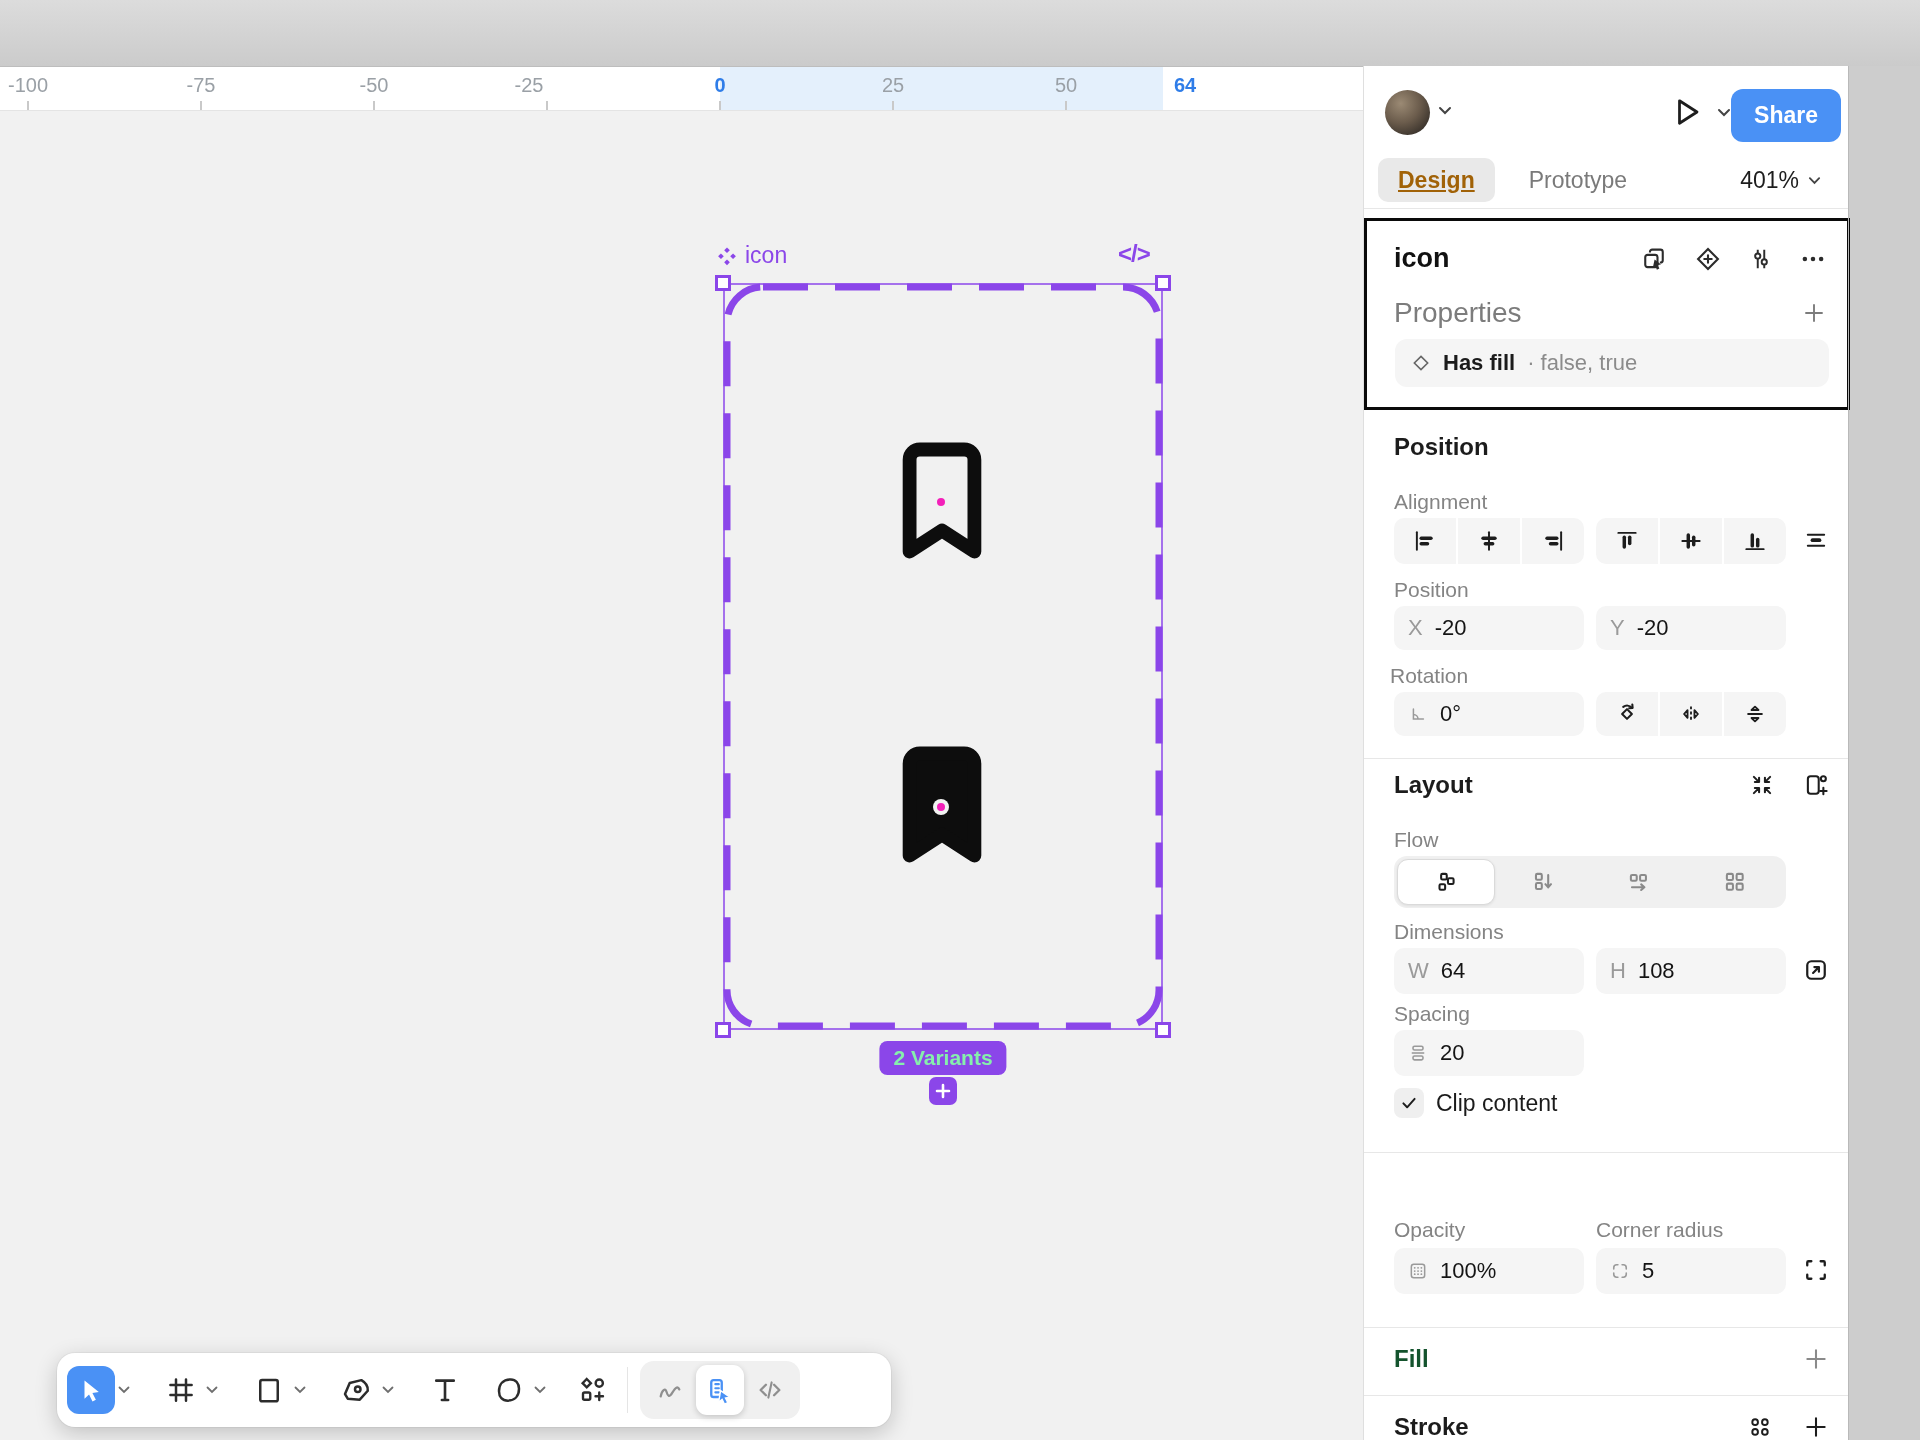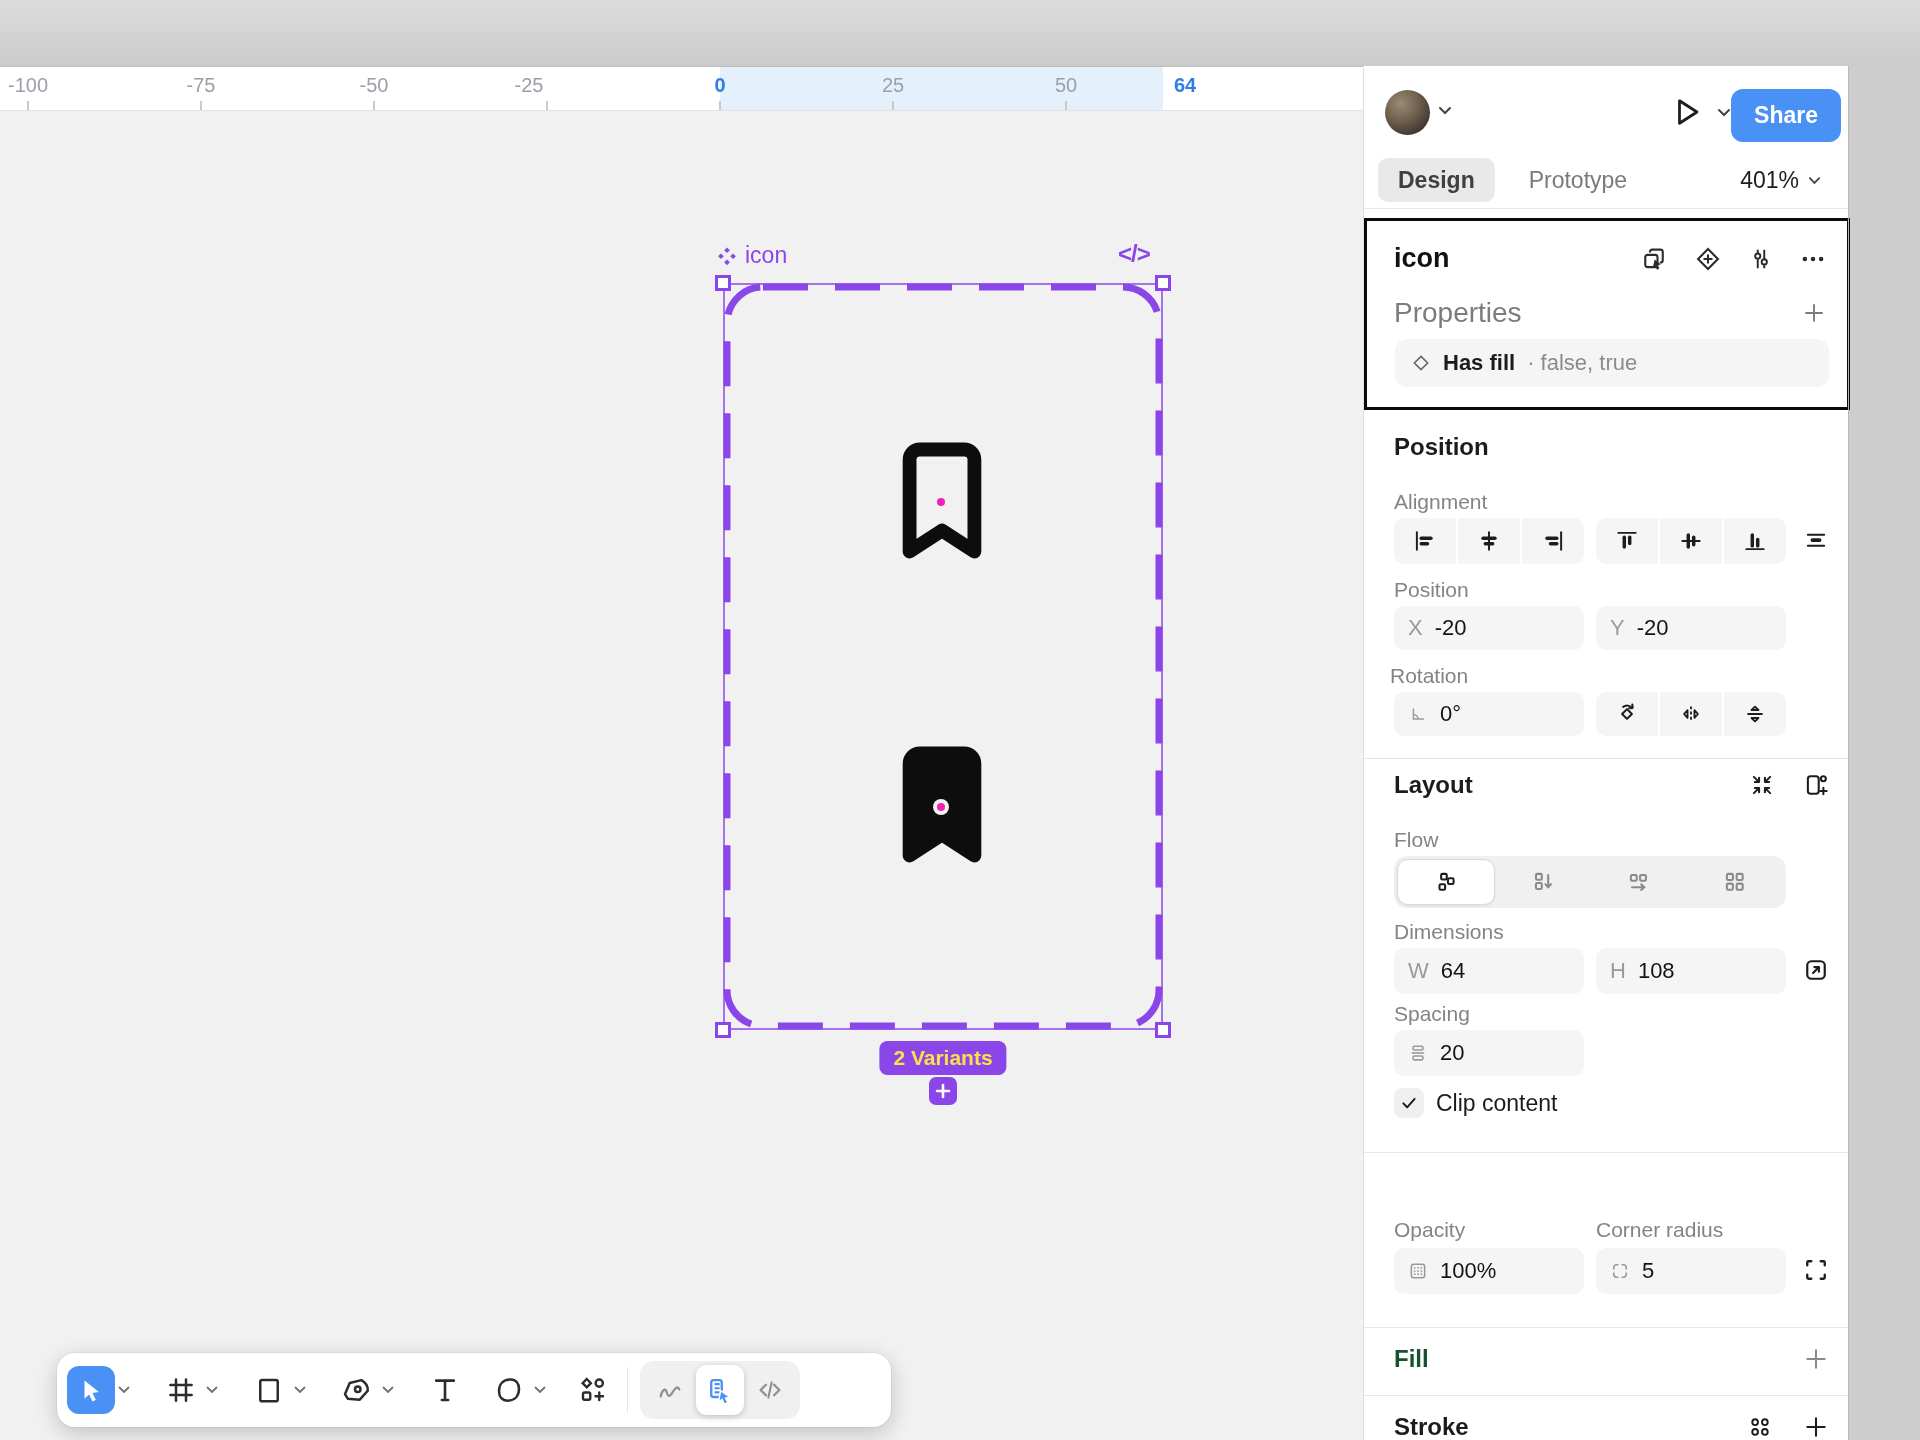--- a/index.html
+++ b/index.html
@@ -21,21 +21,21 @@
   .tick-label.blue{color:#2F7DE8;font-weight:700;}
   .tick-mark{position:absolute;bottom:0;width:2px;height:9px;background:#C9C9C9;transform:translateX(-50%);}
 
   
   .frame{left:723px;top:283px;width:440px;height:747px;}
   .frame .thin-outline{position:absolute;inset:0;border:2px solid rgba(139,70,233,.75);}
   .handle{position:absolute;width:16px;height:16px;background:#fff;border:3px solid var(--accent);box-sizing:border-box;}
   .frame-label{left:716px;top:242px;display:flex;align-items:center;gap:7px;color:var(--accent);
                font-size:23px;font-weight:500;}
   .code-label{left:1118px;top:240px;color:var(--accent);font-size:24px;font-weight:700;letter-spacing:-1px;}
-  .badge{left:943px;top:1041px;transform:translateX(-50%);background:var(--accent);color:#fde047;
+  .badge{left:943px;top:1041px;transform:translateX(-50%);background:var(--accent);color:#86efac;
          font-size:21px;font-weight:700;padding:5px 14px;border-radius:8px;white-space:nowrap;}
   .add-variant{left:943px;top:1077px;transform:translateX(-50%);width:28px;height:28px;border-radius:7px;
          background:var(--accent);display:flex;align-items:center;justify-content:center;}
   .pink-dot{position:absolute;width:8px;height:8px;border-radius:50%;background:var(--pink);}
   .pink-dot.halo{box-shadow:0 0 0 4px rgba(255,255,255,.95);}
 
   
   .toolbar{left:57px;top:1353px;width:834px;height:74px;background:#fff;border-radius:18px;
            box-shadow:0 6px 22px rgba(0,0,0,.20),0 0 0 1px rgba(0,0,0,.04);
            display:flex;align-items:center;padding:0 10px;box-sizing:border-box;}
@@ -65,21 +65,21 @@
        display:flex;align-items:center;padding:3px;box-sizing:border-box;}
   .seg .seg-cell{flex:1;height:46px;display:flex;align-items:center;justify-content:center;border-radius:11px;}
   .seg .seg-cell.on{background:#fff;border:1px solid #DADADA;box-sizing:border-box;box-shadow:0 1px 3px rgba(0,0,0,.08);}
   .checkbox{position:absolute;left:30px;width:30px;height:30px;background:#EFEFEF;border-radius:8px;
             display:flex;align-items:center;justify-content:center;}
   .black-box{position:absolute;left:0;top:152px;width:486px;height:192px;border:3px solid #0a0a0a;
              box-sizing:border-box;background:#fff;}
   .chip{position:absolute;left:28px;right:18px;top:118px;height:48px;background:#F5F5F5;border-radius:12px;
         display:flex;align-items:center;gap:12px;padding:0 16px;box-sizing:border-box;font-size:22px;}
   .tab-pill{height:44px;display:flex;align-items:center;padding:0 20px;border-radius:10px;font-size:23px;}
-  .tab-pill.on{background:#E9E9E9;font-weight:700;color:#404040;}
+  .tab-pill.on{background:#E9E9E9;font-weight:700;color:#a16207;text-decoration:underline;}
   .tab-pill.off{color:#7a7a7a;font-weight:500;}
   .share-btn{position:absolute;right:8px;top:23px;height:53px;background:var(--blue);color:#fff;border-radius:12px;
              display:flex;align-items:center;padding:0 23px;font-size:23px;font-weight:600;}
   .avatar{position:absolute;left:21px;top:24px;width:45px;height:45px;border-radius:50%;
           background:radial-gradient(circle at 35% 30%,#9b8a74,#6b5c4c 45%,#3a332c 80%,#262220);}
 </style>
 </head>
 <body style="--accent: #8B46E9; --blue: #4A91F5; --pink: #F320B9; --hl: #E4F0FC;">
 
 <div class="abs topbar"></div>

